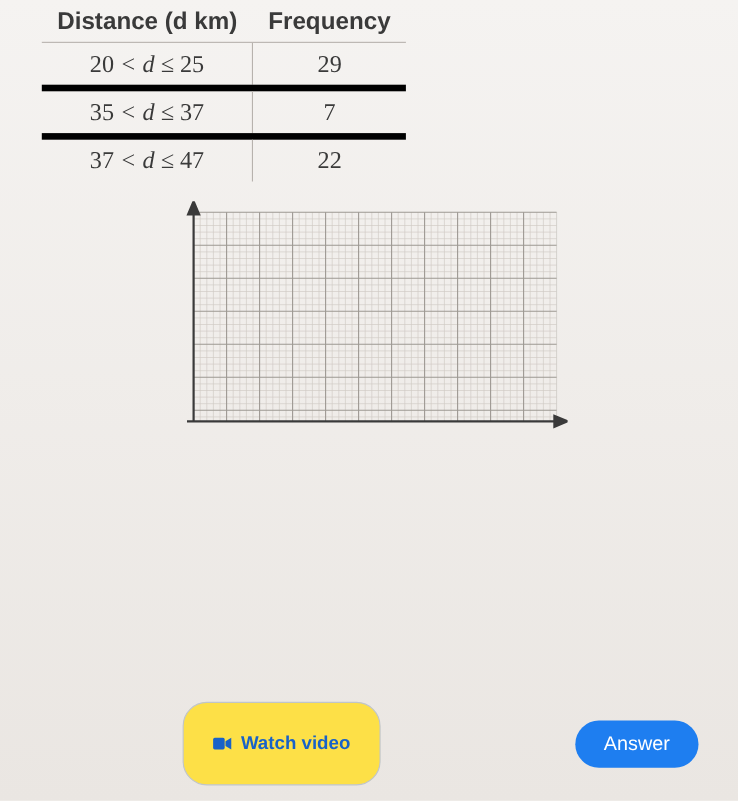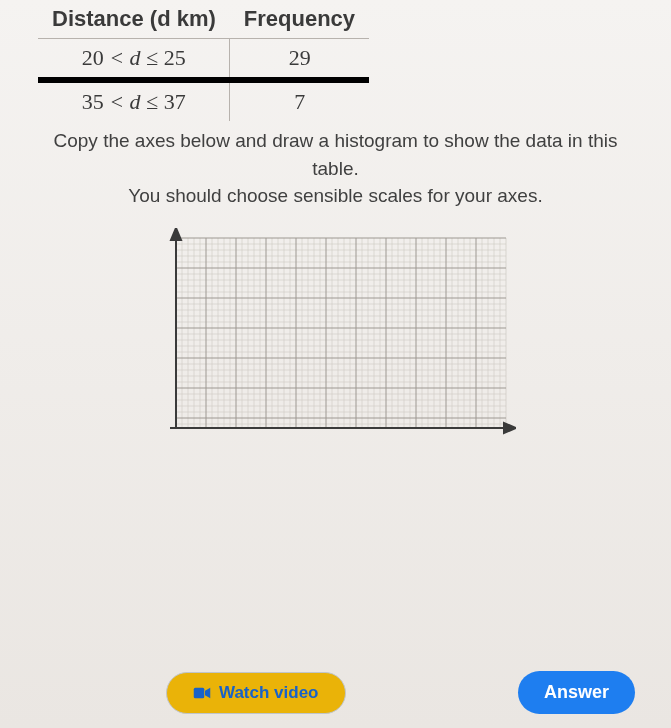--- a/index.html
+++ b/index.html
@@ -77,34 +77,34 @@
     display: flex;
     justify-content: space-between;
     align-items: center;
     padding: 0 36px;
   }
   .watch-btn {
     font-family: "Segoe UI", Arial, sans-serif;
     font-size: 17px;
     font-weight: 600;
     color: #1862c8;
-    background: #eab308;
+    background: #fde047;
     border: 1px solid #c0c5ca;
     border-radius: 22px;
-    padding: 10px 26px;
+    padding: 27px 26px;
     cursor: pointer;
     display: inline-flex;
     align-items: center;
     gap: 8px;
     margin-left: 130px;
   }
   .answer-btn {
     font-family: "Segoe UI", Arial, sans-serif;
     font-size: 18px;
-    font-weight: 700;
+    font-weight: 400;
     color: #fff;
     background: #1e7ef0;
     border: none;
     border-radius: 22px;
     padding: 11px 26px;
     cursor: pointer;
   }
 </style>
 </head>
 <body>
@@ -120,27 +120,27 @@
     </thead>
     <tbody>
       <tr>
         <td class="dist"><span class="n">20</span> &lt; <i>d</i> ≤ <span class="n">25</span></td>
         <td class="fval">29</td>
       </tr>
       <tr>
         <td class="dist"><span class="n">35</span> &lt; <i>d</i> ≤ <span class="n">37</span></td>
         <td class="fval">7</td>
       </tr>
+      <tr>
+        <td class="dist"><span class="n">37</span> &lt; <i>d</i> ≤ <span class="n">47</span></td>
+        <td class="fval">22</td>
+      </tr>
     </tbody>
   </table>
 
-  <div class="instructions">
-    <span>Copy the axes below and draw a histogram to show the data in this table.</span><br>
-    <span>You should choose sensible scales for your axes.</span>
-  </div>
 
   <div class="grid-wrap">
     <svg class="grid-svg" viewBox="0 0 360 220" width="360" height="220">
 
       <g stroke="#c6c2bd" stroke-width="0.6">
 
         <g>
           <line x1="20" y1="10" x2="20" y2="200"></line>
           <line x1="350" y1="10" x2="350" y2="200"></line>
         </g>

